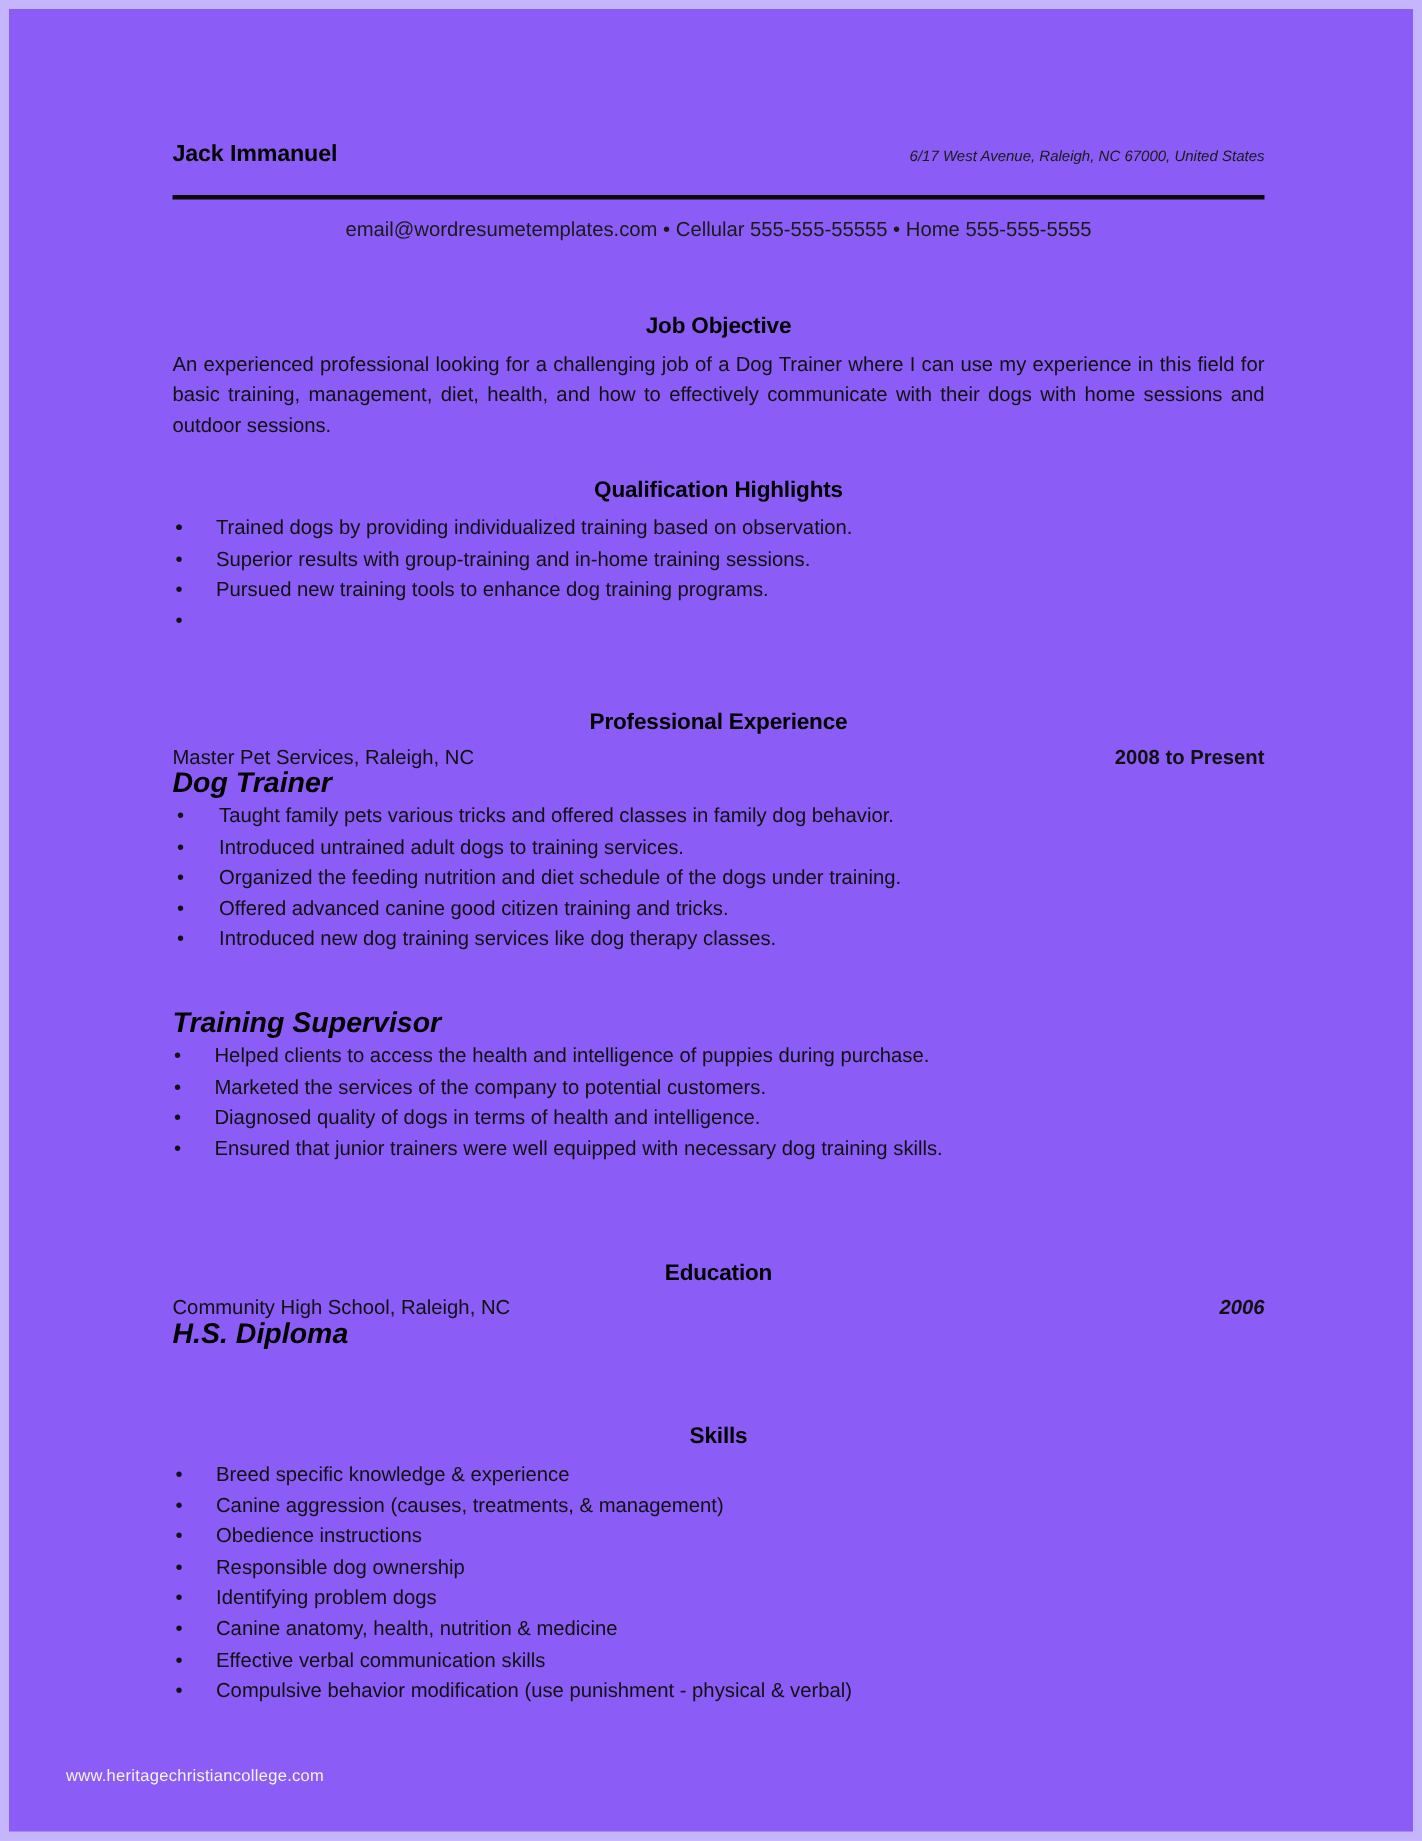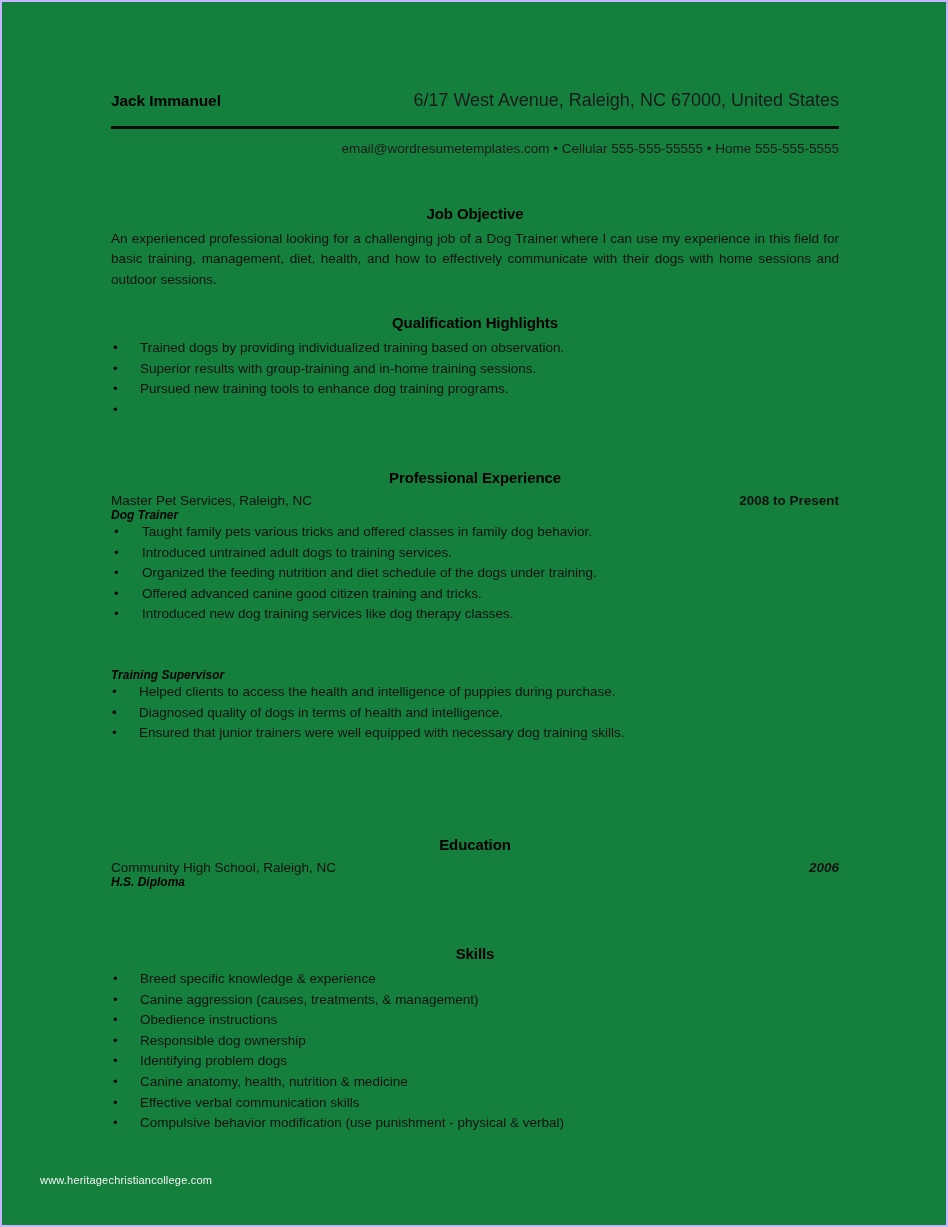--- a/index.html
+++ b/index.html
@@ -9,22 +9,22 @@
   }
   body {
     font-family: "Liberation Sans", sans-serif;
   }
 
   .page {
     position: relative;
     width: 948px;
     height: 1227px;
     box-sizing: border-box;
-    background: #15803d;
-    border: 2px solid #c4b5fd;
+    background: #8b5cf6;
+    border: 6px solid #c4b5fd;
     overflow: hidden;
   }
 
   .sheet {
     position: absolute;
     left: 109px;
     top: 0;
     width: 728px;   
     height: 100%;
   }
@@ -39,39 +39,40 @@
     align-items: baseline;
     justify-content: space-between;
   }
   .name {
     font-size: 15.5px;
     font-weight: bold;
     color: #000;
     letter-spacing: -0.1px;
   }
   .address {
-    font-size: 18px;
+    font-size: 10px;
     color: #1a1a1a;
+    font-style: italic;
   }
 
   .rule {
     position: absolute;
     top: 124px;
     left: 0;
     width: 728px;
     height: 3px;
     background: #0a0a0a;
   }
 
   .contact-line {
     position: absolute;
     top: 139px;
     left: 0;
     width: 100%;
-    text-align: right;
+    text-align: center;
     font-size: 13.5px;
     color: #1a1a1a;
   }
 
   
   .section-title {
     text-align: center;
     font-size: 15px;
     font-weight: bold;
     color: #000;
@@ -114,21 +115,21 @@
     display: flex;
     justify-content: space-between;
     align-items: center;
     font-size: 13.5px;
     color: #111;
   }
   .entry-org { font-size: 13.5px; }
   .entry-date { font-size: 13.5px; white-space: nowrap; font-weight: bold; }
   .entry-date.italic { font-style: italic; }
   .entry-role {
-    font-size: 12px;
+    font-size: 19px;
     font-weight: bold;
     font-style: italic;
     color: #000;
   }
   .entry-role.plain-italic {
     font-weight: bold;
     font-style: italic;
   }
 
   
@@ -198,21 +199,21 @@
           <li><span class="dot">•</span><span>Organized the feeding nutrition and diet schedule of the dogs under training.</span></li>
           <li><span class="dot">•</span><span>Offered advanced canine good citizen training and tricks.</span></li>
           <li><span class="dot">•</span><span>Introduced new dog training services like dog therapy classes.</span></li>
         </ul>
     </div>
 
     <div id="exp-job-1">
       <div class="entry-role">Training Supervisor</div>
       <ul class="bullets indent-b">
           <li><span class="dot">•</span><span>Helped clients to access the health and intelligence of puppies during purchase.</span></li>
-          <li><span class="dot">•</span></li>
+          <li><span class="dot">•</span><span>Marketed the services of the company to potential customers.</span></li>
           <li><span class="dot">•</span><span>Diagnosed quality of dogs in terms of health and intelligence.</span></li>
           <li><span class="dot">•</span><span>Ensured that junior trainers were well equipped with necessary dog training skills.</span></li>
         </ul>
     </div>
 
     <div class="section-title" id="edu-title">Education</div>
     <div id="edu-entry-0">
       <div class="entry-row">
         <span class="entry-org">Community High School, Raleigh, NC</span>
         <span class="entry-date italic">2006</span>

